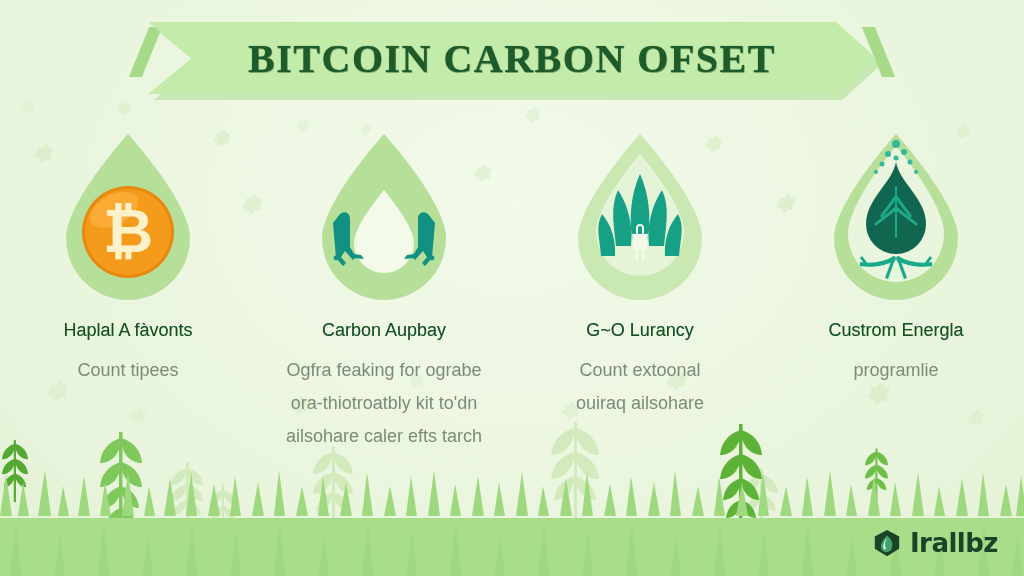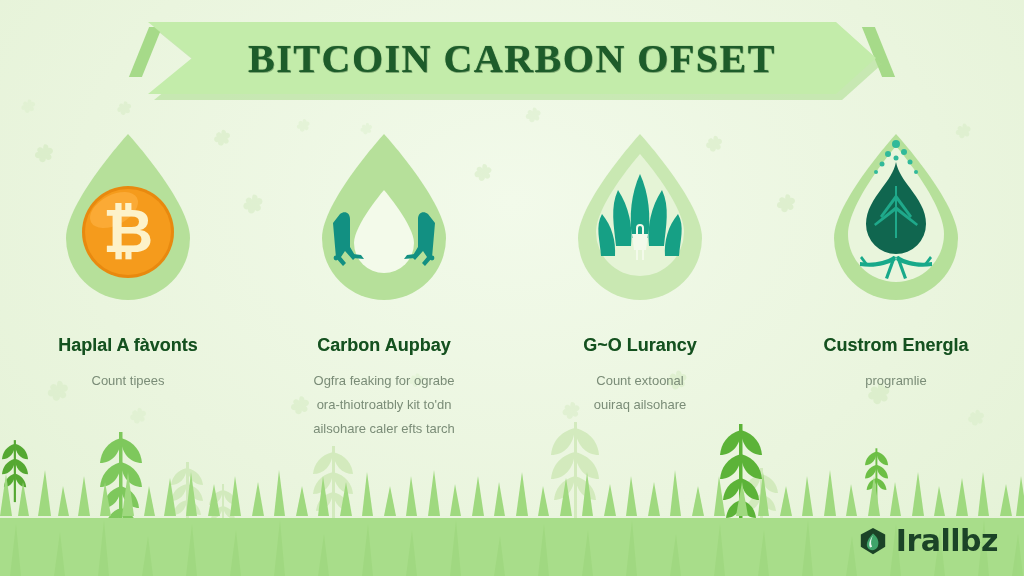--- a/index.html
+++ b/index.html
@@ -43,41 +43,41 @@
   }
 
   
   .cols{position:absolute;left:0;top:128px;width:1024px;display:flex;}
   .col{width:256px;display:flex;flex-direction:column;align-items:center;}
 
   .drop{position:relative;width:176px;height:176px;}
   .drop svg{display:block;width:176px;height:176px;}
 
   .col-head{
-    margin-top:31px;
-    font-size:18px;font-weight:bold;color:#14511f;
+    margin-top:16px;
+    font-size:18px;font-weight:normal;color:#14511f;
     text-align:center;line-height:1.15;white-space:nowrap;
     text-shadow:0 0 .5px rgba(20,70,30,.4);
   }
   .col-body{
     margin-top:13px;width:210px;
-    font-size:13px;color:#7a8c77;text-align:center;line-height:1.85;
+    font-size:18px;color:#7a8c77;text-align:center;line-height:1.85;
   }
   .col-body div{white-space:nowrap;}
 
   
   .foliage{position:absolute;left:0;bottom:0;width:1024px;height:170px;pointer-events:none;}
   .foliage svg{display:block;}
 
   
   .logo{position:absolute;right:26px;bottom:18px;display:flex;align-items:center;gap:8px;}
   .logo-mark{width:30px;height:30px;}
   .logo-text{
     font-family:"DejaVu Sans", sans-serif;
-    font-weight:bold;font-size:30px;color:#1b4327;letter-spacing:-.5px;
+    font-weight:bold;font-size:26px;color:#1b4327;letter-spacing:-.5px;
   }
 </style>
 </head>
 <body>
 
 <div class="stage">
 
   <div class="texture">
     <div class="clover" style="left:28px;top:140px;">
         <svg width="34" height="34" viewBox="0 0 24 24">

